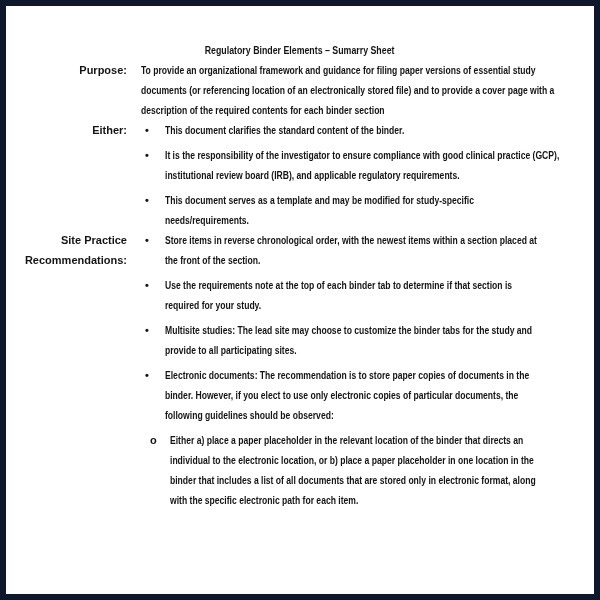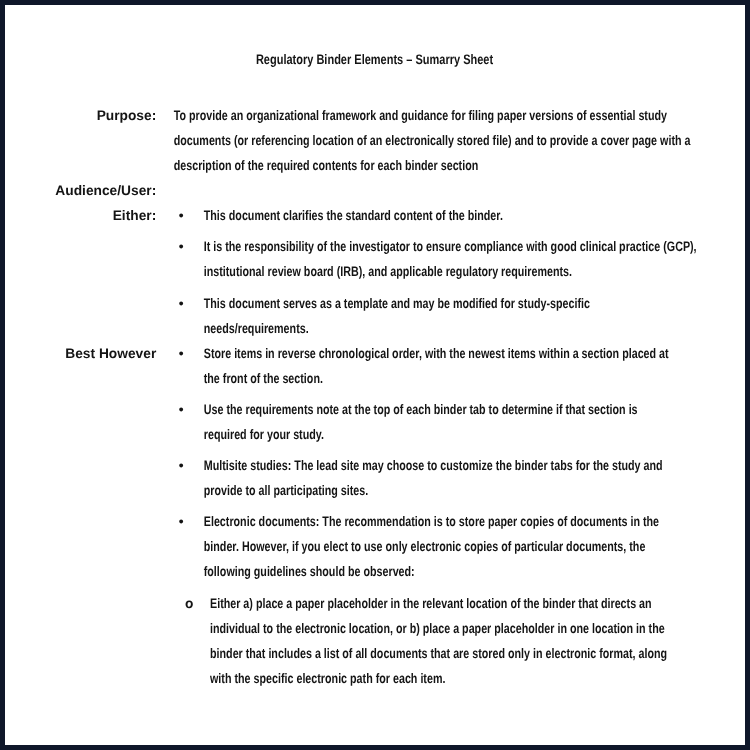--- a/index.html
+++ b/index.html
@@ -1,36 +1,36 @@
 <!DOCTYPE html>
 <html><head>
 <meta charset="utf-8">
 <style>
   * { margin: 0; padding: 0; box-sizing: border-box; }
   html, body { background: #ffffff; }
   body { width: 600px; height: 600px; }
   .page {
     width: 600px; height: 600px;
     background: #ffffff;
-    border: 4px solid #0f172a;
+    border: 6px solid #0f172a;
     overflow: hidden;
     font-family: "Liberation Sans", "DejaVu Sans", sans-serif;
     font-weight: bold;
     font-size: 11px;
     color: #141414;
   }
   .title-wrap { padding-top: 34px; text-align: center; }
   .doc-title {
     display: inline-block;
     line-height: 20px;
     white-space: nowrap;
     transform: scaleX(0.80);
     transform-origin: center center;
   }
-  .doc-body { margin-top: 25px; }
+  .doc-body { }
   .row { display: flex; align-items: flex-start; }
   .label-cell { width: 121px; flex: none; text-align: right; }
   .label-line { display: block; line-height: 20px; white-space: nowrap; }
   .content-cell { margin-left: 14px; flex: 1; min-width: 0; }
   .tline {
     display: block;
     line-height: 20px;
     white-space: nowrap;
     transform: scaleX(0.78);
     transform-origin: left center;
@@ -60,23 +60,20 @@
       <div class="content-cell">
         <div class="item">
           <span class="tline">To provide an organizational framework and guidance for filing paper versions of essential study</span>
           <span class="tline">documents (or referencing location of an electronically stored file) and to provide a cover page with a</span>
           <span class="tline">description of the required contents for each binder section</span>
         </div>
       </div>
     </div>
 
     <div class="row">
-      <div class="label-cell">
-        <span class="label-line">Audience/User:</span>
-      </div>
     </div>
 
     <div class="row">
       <div class="label-cell">
         <span class="label-line">Either:</span>
       </div>
       <div class="content-cell">
         <div class="item bullet">
           <span class="marker">•</span>
           <span class="tline">This document clarifies the standard content of the binder.</span>
@@ -89,21 +86,22 @@
         <div class="item bullet">
           <span class="marker">•</span>
           <span class="tline">This document serves as a template and may be modified for study-specific</span>
           <span class="tline">needs/requirements.</span>
         </div>
       </div>
     </div>
 
     <div class="row">
       <div class="label-cell">
-        <span class="label-line">Best However</span>
+        <span class="label-line">Site Practice</span>
+        <span class="label-line">Recommendations:</span>
       </div>
       <div class="content-cell">
         <div class="item bullet">
           <span class="marker">•</span>
           <span class="tline">Store items in reverse chronological order, with the newest items within a section placed at</span>
           <span class="tline">the front of the section.</span>
         </div>
         <div class="item bullet">
           <span class="marker">•</span>
           <span class="tline">Use the requirements note at the top of each binder tab to determine if that section is</span>

